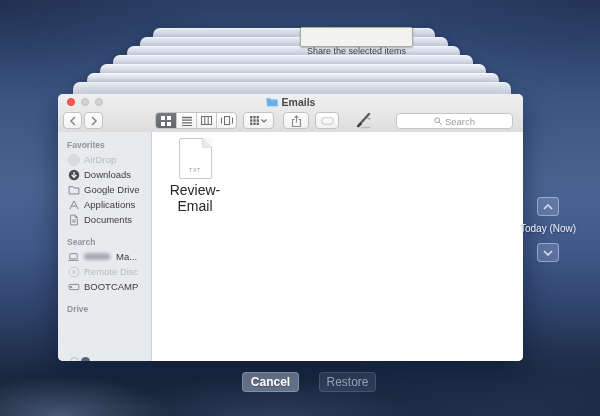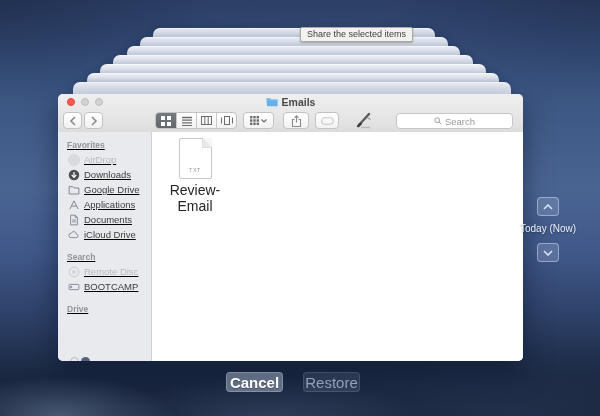--- a/index.html
+++ b/index.html
@@ -14,21 +14,21 @@
       radial-gradient(300px 150px at 0% 0%, rgba(12,22,44,0.35), transparent 70%),
       radial-gradient(300px 150px at 100% 0%, rgba(12,22,44,0.25), transparent 70%),
       radial-gradient(ellipse 400px 240px at 50% 40%, rgba(255,255,255,0.09), transparent 65%),
       linear-gradient(180deg,#2c3f66 0%, #3a5480 20%, #4a6492 45%, #41598a 60%, #2b3e63 78%, #1a2841 90%, #141f35 100%);
   }
   
   .stack { position:absolute; border-radius:7px 7px 0 0;
     background:linear-gradient(180deg, rgba(255,255,255,0.55), rgba(255,255,255,0) 45%);
     box-shadow:0 -2px 6px rgba(15,30,65,0.20), inset 0 1px 0 rgba(255,255,255,0.55); }
   
-  .tooltip { position:absolute; left:300px; top:27px; height:15px; padding:1px 6px 0 6px;
+  .tooltip { position:absolute; left:300px; top:27px; height:15px; padding:18px 6px 0 6px;
     background:#f2f2ee; border:1px solid #aaaaa2; border-radius:2px;
     font-size:9px; color:#3d3d3d; box-shadow:0 1px 2px rgba(0,0,0,0.25); white-space:nowrap; }
   
   .window { position:absolute; left:58px; top:94px; width:465px; height:267px;
     border-radius:5px; background:#fff; box-shadow:0 10px 28px rgba(8,18,42,0.55);
     overflow:hidden; }
   .chrome { position:absolute; left:0; top:0; right:0; height:53px;
     background:linear-gradient(180deg,#efefef 0%, #e3e3e3 55%, #d2d2d2 100%);
     border-bottom:1px solid #b4b4b4; border-radius:5px 5px 0 0;padding-left:32px; }
   .tl { position:absolute; top:4px; width:8px; height:8px; border-radius:50%; }
@@ -48,21 +48,21 @@
   .seg > div { width:20px; display:flex; align-items:center; justify-content:center;
     border-left:1px solid #c9c9c9; }
   .seg > div:first-child { border-left:none; }
   .seg > div.sel { background:linear-gradient(180deg,#757a81,#62676e); }
   .search { position:absolute; left:338px; top:19px; width:117px; height:16px;
     background:#fff; border:1px solid #c6c6c6; border-radius:4px;
     display:flex; align-items:center; justify-content:center; gap:3px;
     font-size:9.5px; color:#9c9c9c; }
   .wand { position:absolute; left:297px; top:16px; width:20px; height:20px; }
   
-  .wbody { position:absolute; left:0; top:38px; right:0; bottom:0; display:flex;text-decoration:underline; }
+  .wbody { position:absolute; left:0; top:38px; right:0; bottom:0; display:flex; }
   .sidebar { width:94px; background:#e9eaee; border-right:1px solid #d2d2d6;
     padding:6px 0 0 0; position:relative; overflow:hidden; }
   .s-header { height:14px; padding-left:9px; font-size:8.5px; font-weight:bold;
     color:#92939b; display:flex; align-items:center; }
   .s-item { height:15px; padding-left:9px; display:flex; align-items:center; gap:4px;
     font-size:9.5px; color:#3c3c3e; }
   .s-item .s-ico { width:13px; height:13px; display:flex; align-items:center; justify-content:center; }
   .s-item.disabled { color:#b8b9bf; }
   .gap { height:8px; }
   .redacted { display:inline-block; width:26px; height:7px; border-radius:3px;
@@ -83,21 +83,21 @@
     font-size:5.5px; color:#9a9a9a; letter-spacing:0.5px; }
   .fname { margin-top:3px; font-size:14px; color:#262626; }
   
   .tm-btn { position:absolute; width:22px; height:19px; border-radius:4px;
     background:rgba(205,220,245,0.20); border:1px solid rgba(225,235,255,0.45);
     display:flex; align-items:center; justify-content:center; }
   .tm-label { position:absolute; left:520px; top:223px; width:76px; text-align:left;
     font-size:10px; color:#eef2f9; text-shadow:0 1px 2px rgba(0,0,0,0.4); }
   
   .act-btn { position:absolute; top:372px; width:57px; height:20px; border-radius:4px;
-    font-size:15px; display:flex; align-items:center; justify-content:center; }
+    font-size:12px; display:flex; align-items:center; justify-content:center;margin-left:16px; }
   .act-btn.cancel { left:226px; background:rgba(215,225,245,0.38);
     border:1px solid rgba(230,240,255,0.25); color:#ffffff; font-weight:bold;
     text-shadow:0 1px 1px rgba(0,0,0,0.3); }
   .act-btn.restore { left:303px; background:rgba(190,205,235,0.12);
     border:1px solid rgba(220,230,250,0.14); color:#93a0b6; }
   svg { display:block; }
 </style>
 </head>
 <body>
 
@@ -273,32 +273,36 @@
               <g fill="none" stroke="#7d8594" stroke-width="1.2">
                 <path d="M3.5,1.5 h6 l3,3 v10 h-9 z"></path>
                 <path d="M9.5,1.5 v3 h3"></path>
                 <line x1="5.5" y1="8" x2="10.5" y2="8"></line>
                 <line x1="5.5" y1="10.5" x2="10.5" y2="10.5"></line>
               </g>
             </svg>
           </span>
         <span>Documents</span>
       </div>
-      <div class="s-item">
-        <span class="s-ico">
-          <svg width="13" height="12" viewBox="0 0 16 16">
-              <path d="M4.5,11.5 a2.8,2.8 0 1 1 0.4,-5.6 a3.6,3.6 0 0 1 7,1 a2.3,2.3 0 0 1 -0.4,4.6 z" fill="none" stroke="#7d8594" stroke-width="1.2"></path>
-            </svg>
-          </span>
-        <span>iCloud Drive</span>
-      </div>
 
       <div class="gap"></div>
       <div class="s-header">Search</div>
 
+      <div class="s-item">
+        <span class="s-ico">
+          <svg width="13" height="12" viewBox="0 0 16 16">
+              <g fill="none" stroke="#7d8594" stroke-width="1.2">
+                <rect x="3" y="3.5" width="10" height="7" rx="0.8"></rect>
+                <path d="M1,12.5 h14"></path>
+              </g>
+            </svg>
+          </span>
+        <span class="redacted"></span>
+        <span>Ma...</span>
+      </div>
       <div class="s-item disabled">
         <span class="s-ico">
           <svg width="12" height="12" viewBox="0 0 16 16">
               <g fill="none" stroke="#c3c6cc" stroke-width="1.2">
                 <circle cx="8" cy="8" r="6.5"></circle>
                 <circle cx="8" cy="8" r="1.8"></circle>
               </g>
             </svg>
           </span>
         <span>Remote Disc</span>

